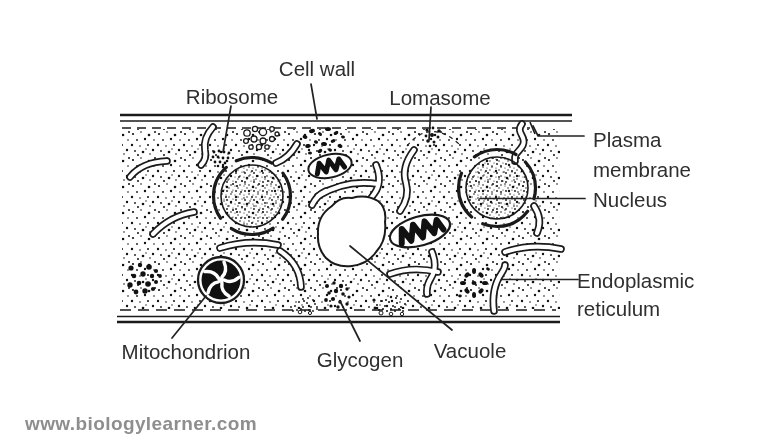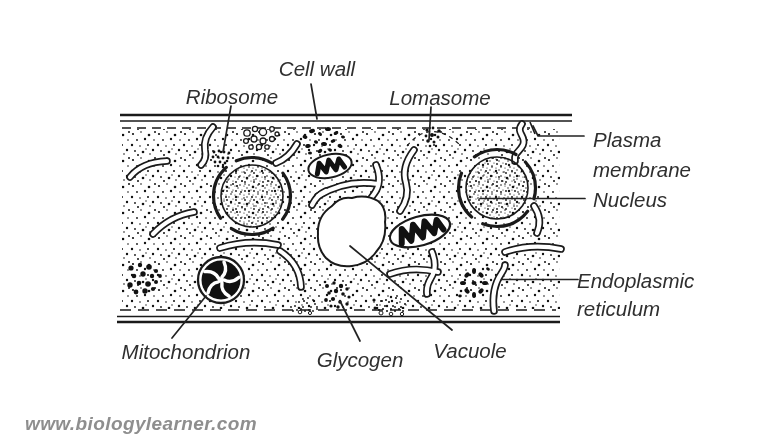--- a/index.html
+++ b/index.html
@@ -1,20 +1,20 @@
 <!DOCTYPE html>
 <html style="--ink: #1a1a1a; --label: #2f2f2f; --watermark: #8e8e8e; --bg: #ffffff;"><head>
 <meta charset="utf-8">
 <style>
   :root{
     --ink:#1a1a1a; --label:#2f2f2f; --watermark:#8e8e8e; --bg:#ffffff;
   }
   html,body{margin:0;padding:0;background:var(--bg);}
   .stage{width:768px;height:448px;position:relative;background:var(--bg);overflow:hidden;
-         font-family:"Liberation Sans","DejaVu Sans",sans-serif;font-style:italic;}
+         font-family:"Liberation Sans","DejaVu Sans",sans-serif;}
   svg{display:block}
   .ln{stroke:var(--ink);fill:none}
   .rodO{stroke:var(--ink);stroke-width:7.6;fill:none;stroke-linecap:round;stroke-linejoin:round}
   .rodI{stroke:#ffffff;stroke-width:4.2;fill:none;stroke-linecap:round;stroke-linejoin:round}
   .ptr{stroke:#222222;stroke-width:1.7;fill:none;stroke-linecap:round}
   .lbl{font-family:"Liberation Sans","DejaVu Sans",sans-serif;font-size:20.5px;fill:var(--label)}
   .wm{font-family:"Liberation Sans","DejaVu Sans",sans-serif;font-size:19px;font-weight:700;
       fill:var(--watermark);letter-spacing:.4px}
   .dark{fill:#111111}
   .whiteblob{fill:#ffffff;stroke:var(--ink)}

